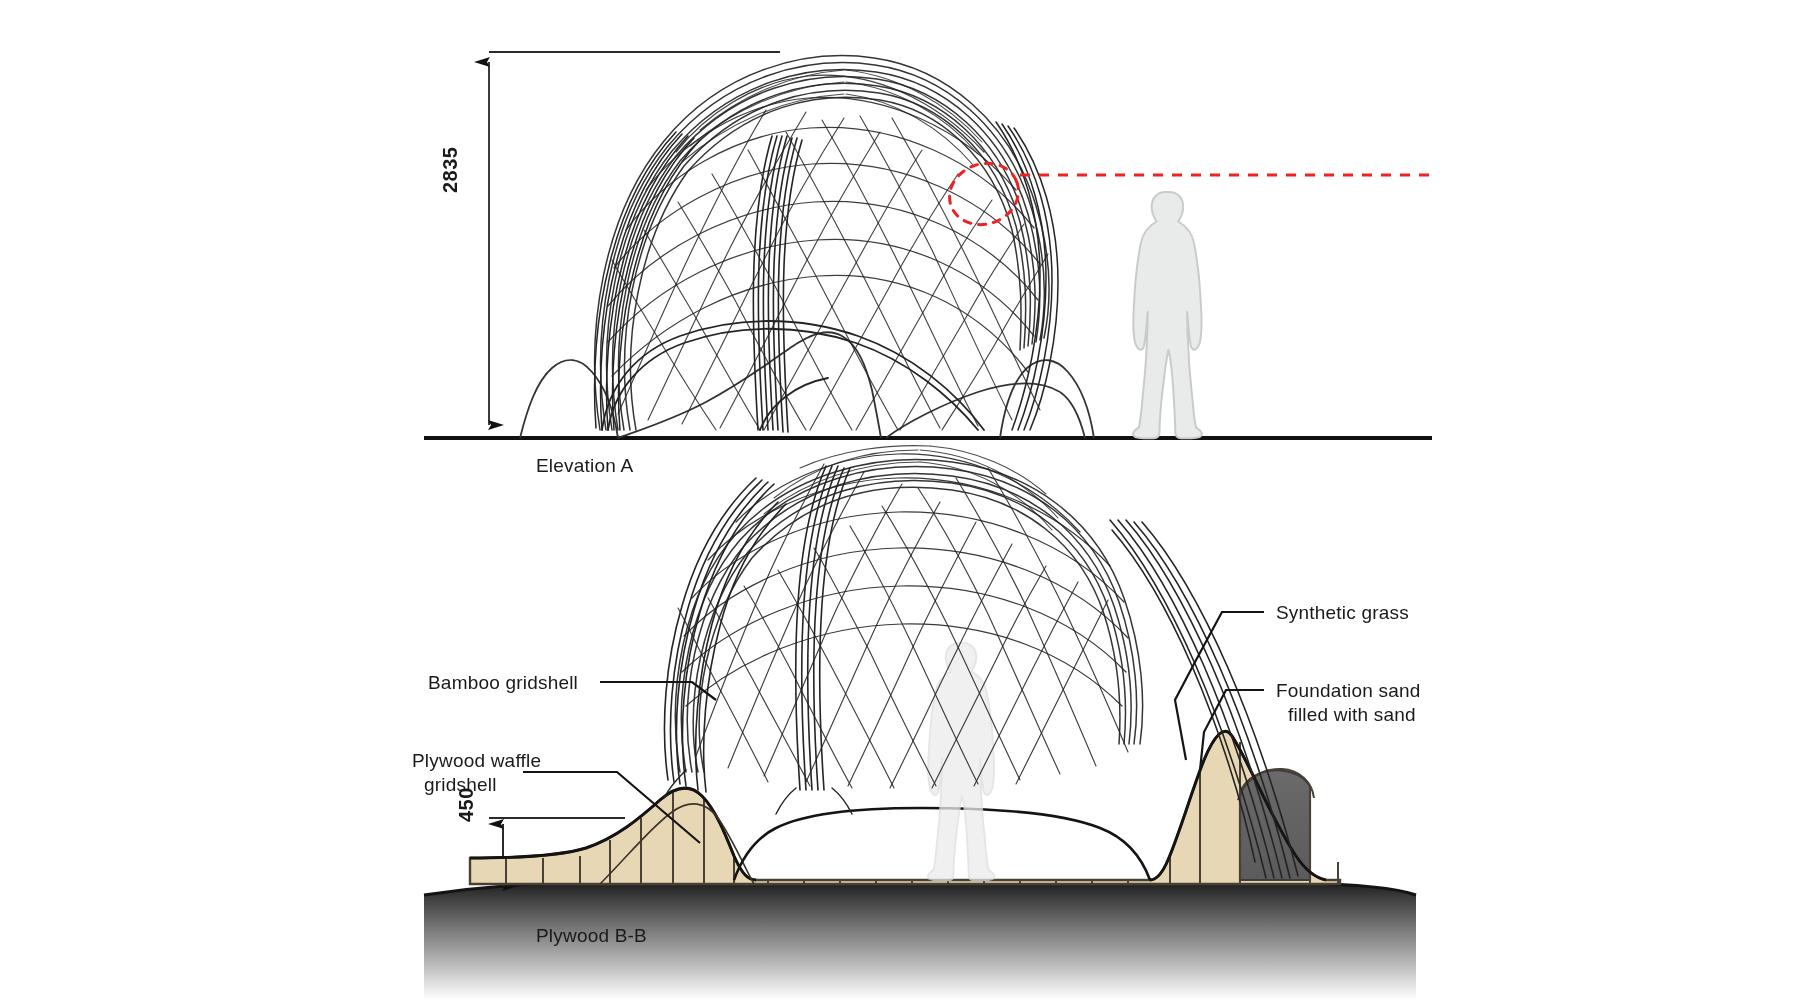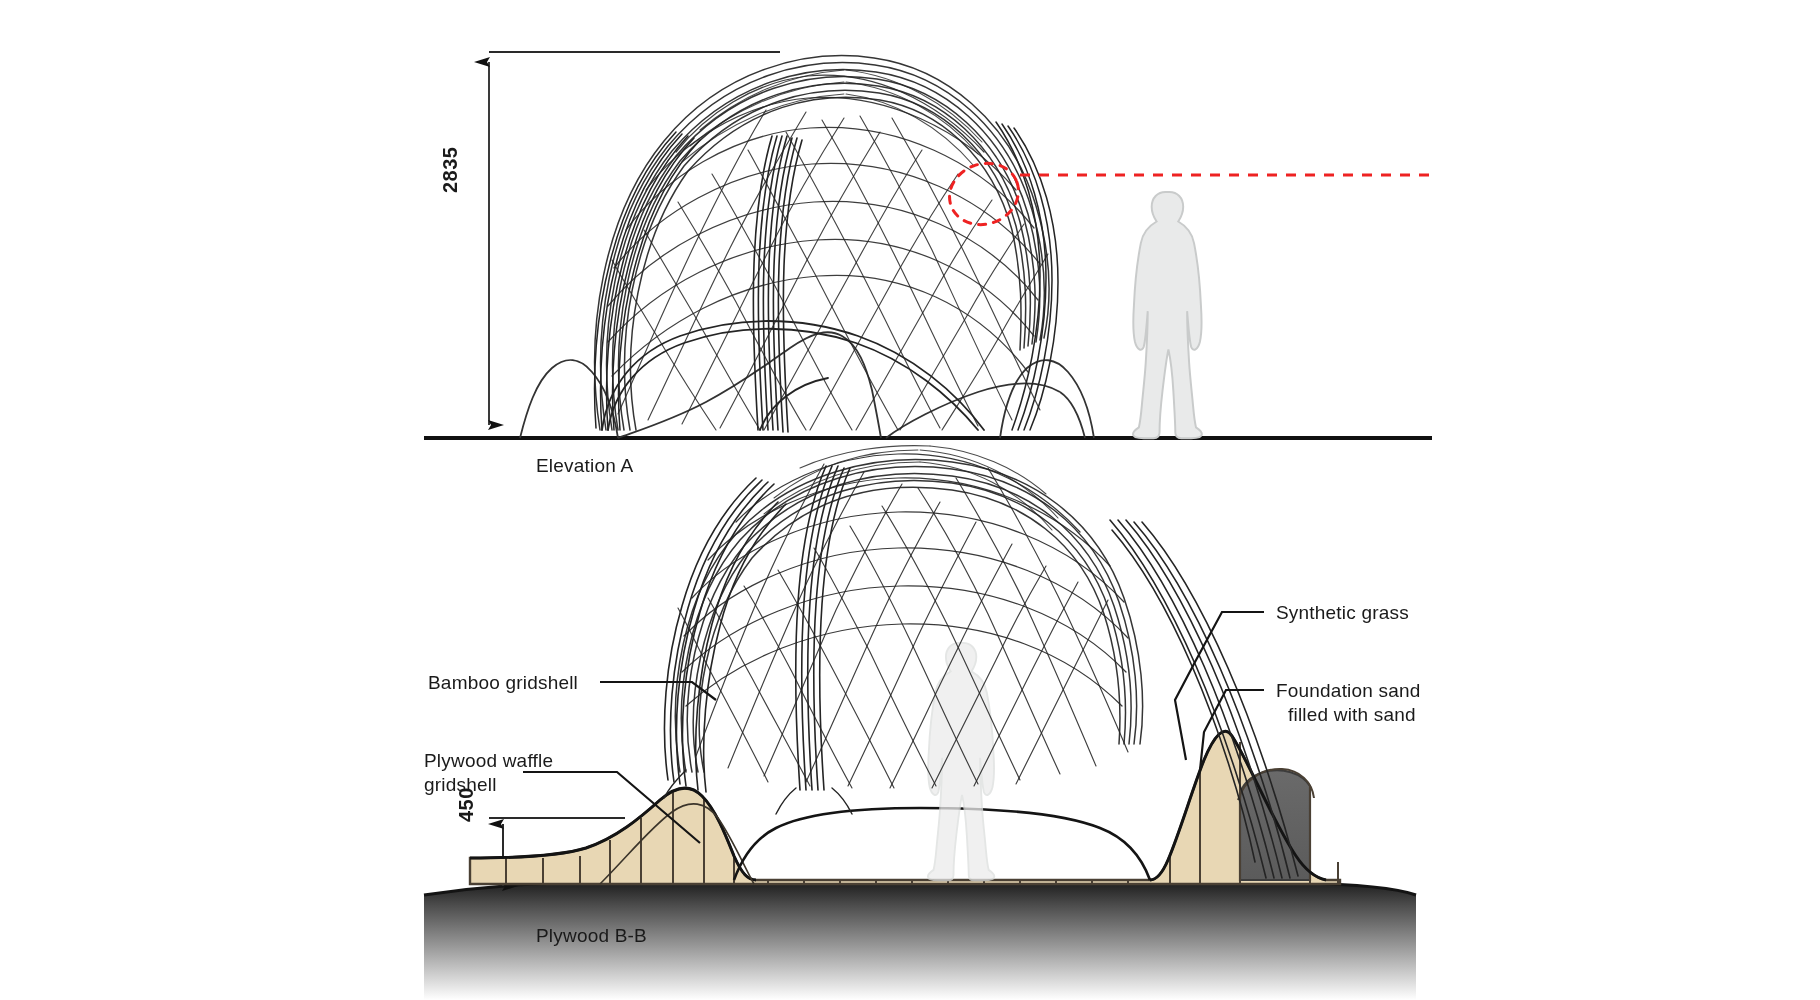--- a/index.html
+++ b/index.html
@@ -347,21 +347,21 @@
   <div class="lbl lbl-dim rot" style="left:462px; top:193px;">2835</div>
 
   <div class="lbl lbl-dim rot" style="left:478px; top:822px;">450</div>
 
   <div class="lbl lbl-view" style="left:492px; top:455px;">Elevation A</div>
 
   <div class="lbl lbl-view" style="left:492px; top:925px;">Plywood B-B</div>
 
   <div class="lbl lbl-note" style="left:408px; top:670px;margin-left:20px;">Bamboo gridshell</div>
 
-  <div class="lbl lbl-note" style="left:424px; top:748px;">Plywood waffle</div>
+  <div class="lbl lbl-note" style="left:412px; top:748px;">Plywood waffle</div>
   <div class="lbl lbl-note" style="left:424px; top:772px;">gridshell</div>
 
   <div class="lbl lbl-note" style="left:1276px; top:600px;">Synthetic grass</div>
 
   <div class="lbl lbl-note" style="left:1276px; top:678px;">Foundation sand</div>
   <div class="lbl lbl-note" style="left:1288px; top:702px;">filled with sand</div>
 
 </div>
 
 </body></html>

